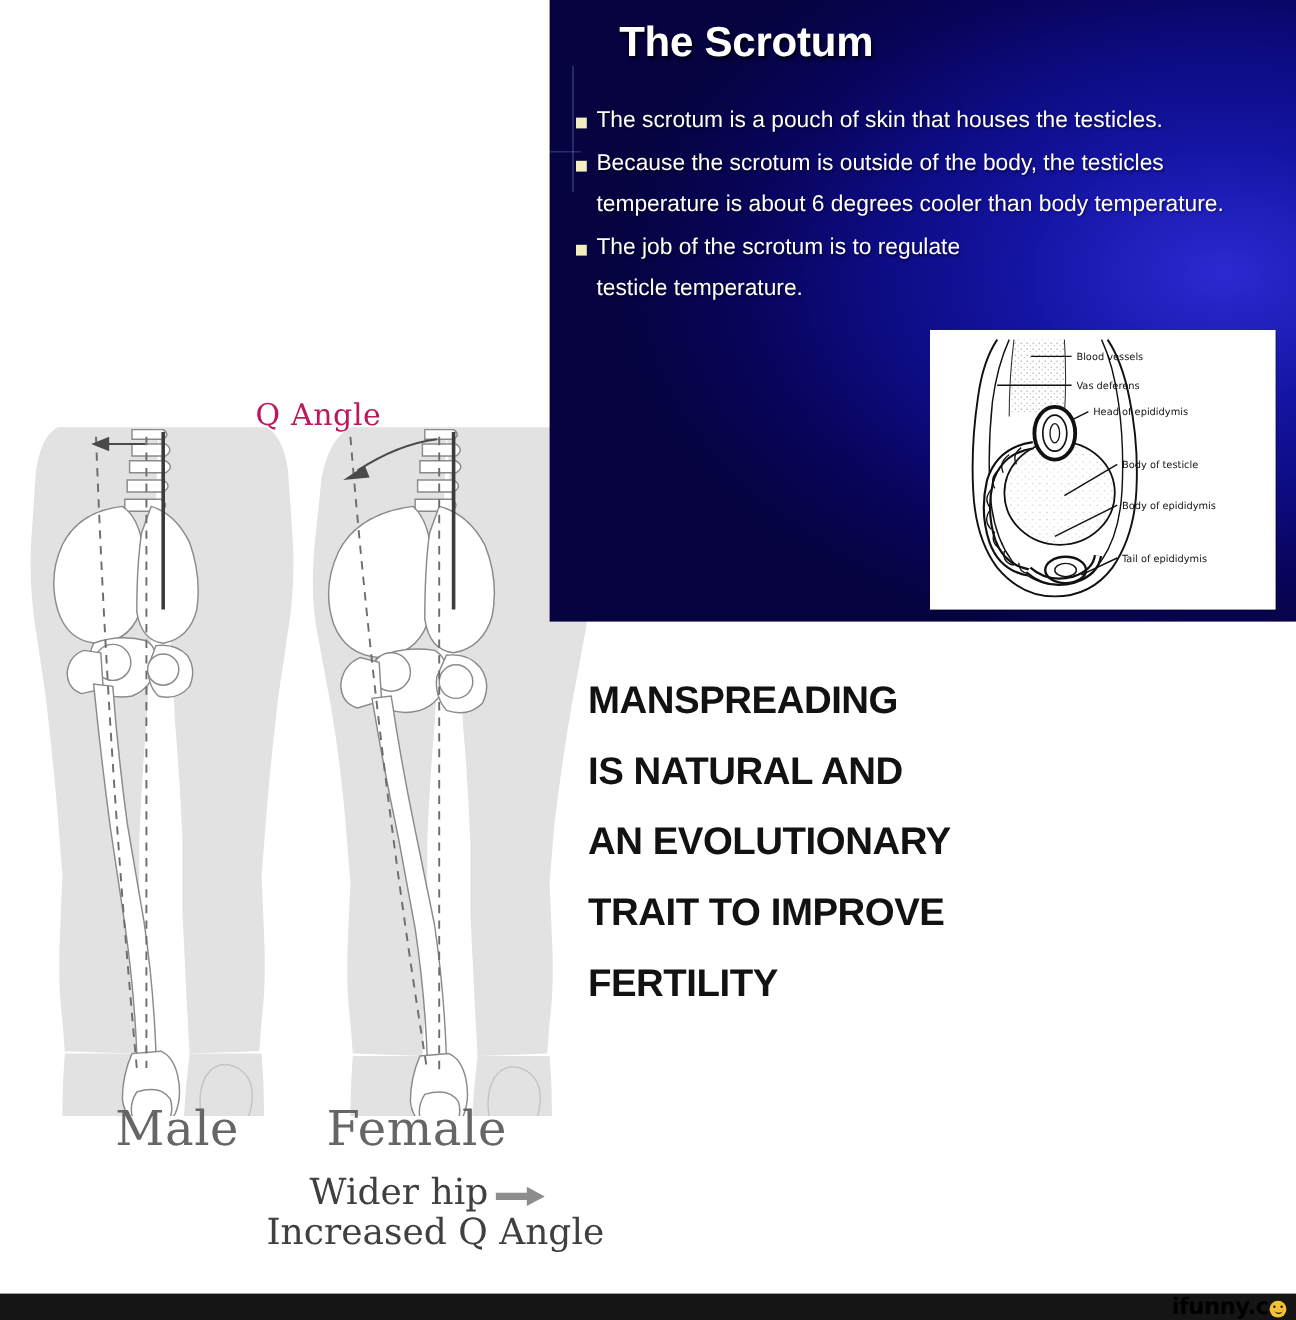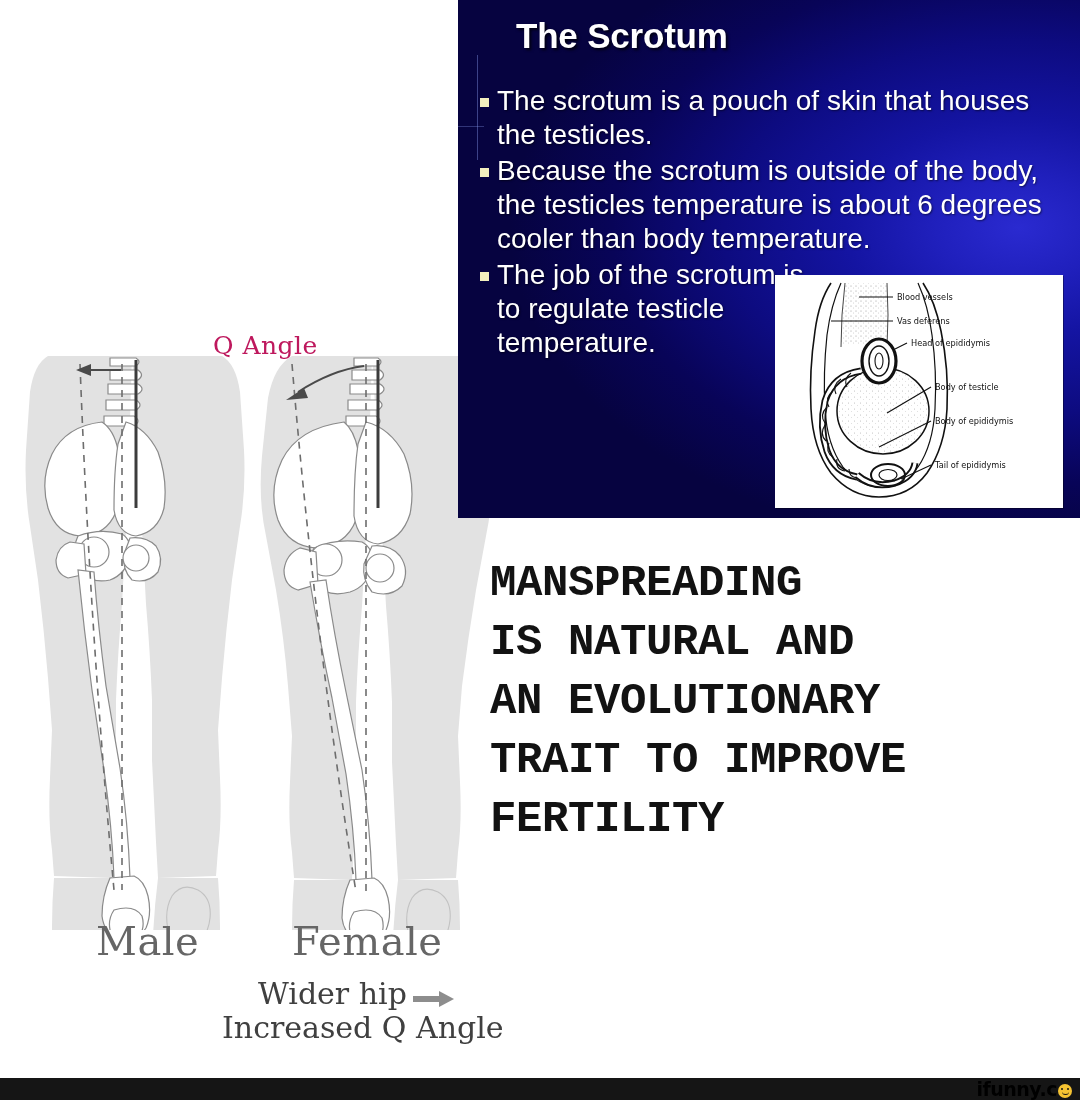--- a/index.html
+++ b/index.html
@@ -28,21 +28,21 @@
     white-space:nowrap;
   }
 
   .sex-label{
     position:absolute;
     font-family:"DejaVu Serif","Liberation Serif",serif;
     font-size:40px;color:#666666;white-space:nowrap;
     letter-spacing:.5px;
   }
   #label-male{left:52px;top:918px;margin-left:44px;}
-  #label-female{left:272px;top:918px;margin-left:20px;}
+  #label-female{left:272px;top:918px;}
 
   .sub-note{
     position:absolute;
     font-family:"DejaVu Serif","Liberation Serif",serif;
     font-size:30px;color:#404040;white-space:nowrap;
   }
   #note-wider{left:258px;top:976px;}
   #note-increased{left:222px;top:1010px;}
   .arrow-glyph{display:inline-block;vertical-align:middle;margin-left:6px;}
 
@@ -78,41 +78,41 @@
   .bullet-row{
     display:flex;align-items:flex-start;
     margin-bottom:2px;
   }
   .bullet-mark{
     flex:0 0 auto;width:9px;height:9px;background:#f2efbe;
     margin:14px 8px 0 8px;
   }
   .bullet-text{
     flex:1 1 auto;
-    font-size:28px;line-height:34px;color:#ffffff;
+    font-size:19px;line-height:34px;color:#ffffff;
     text-shadow:1px 1px 2px rgba(0,0,0,.55);
   }
   .bullet-text.narrow{max-width:330px;}
 
   
   #scrotum-diagram{
     position:absolute;left:317px;top:275px;width:288px;height:233px;
     background:#ffffff;
     box-shadow:1px 1px 0 rgba(0,0,0,.35);
     overflow:hidden;
   }
   #scrotum-diagram svg{display:block;}
 
   
   #caption{
     position:absolute;left:490px;top:554px;width:580px;
   }
   #caption .cap-line{
-    font-family:Liberation Mono, monospace;
-    font-weight:bold;font-size:44px;line-height:59px;
+    font-family:Liberation Sans, sans-serif;
+    font-weight:bold;font-size:32px;line-height:59px;
     color:#121212;letter-spacing:-.4px;white-space:nowrap;
   }
 
   
   #watermark-bar{
     position:absolute;left:0;top:1078px;width:1080px;height:22px;
     background:#151515;
   }
   #ifunny-logo{
     position:absolute;right:8px;top:1078px;height:22px;

